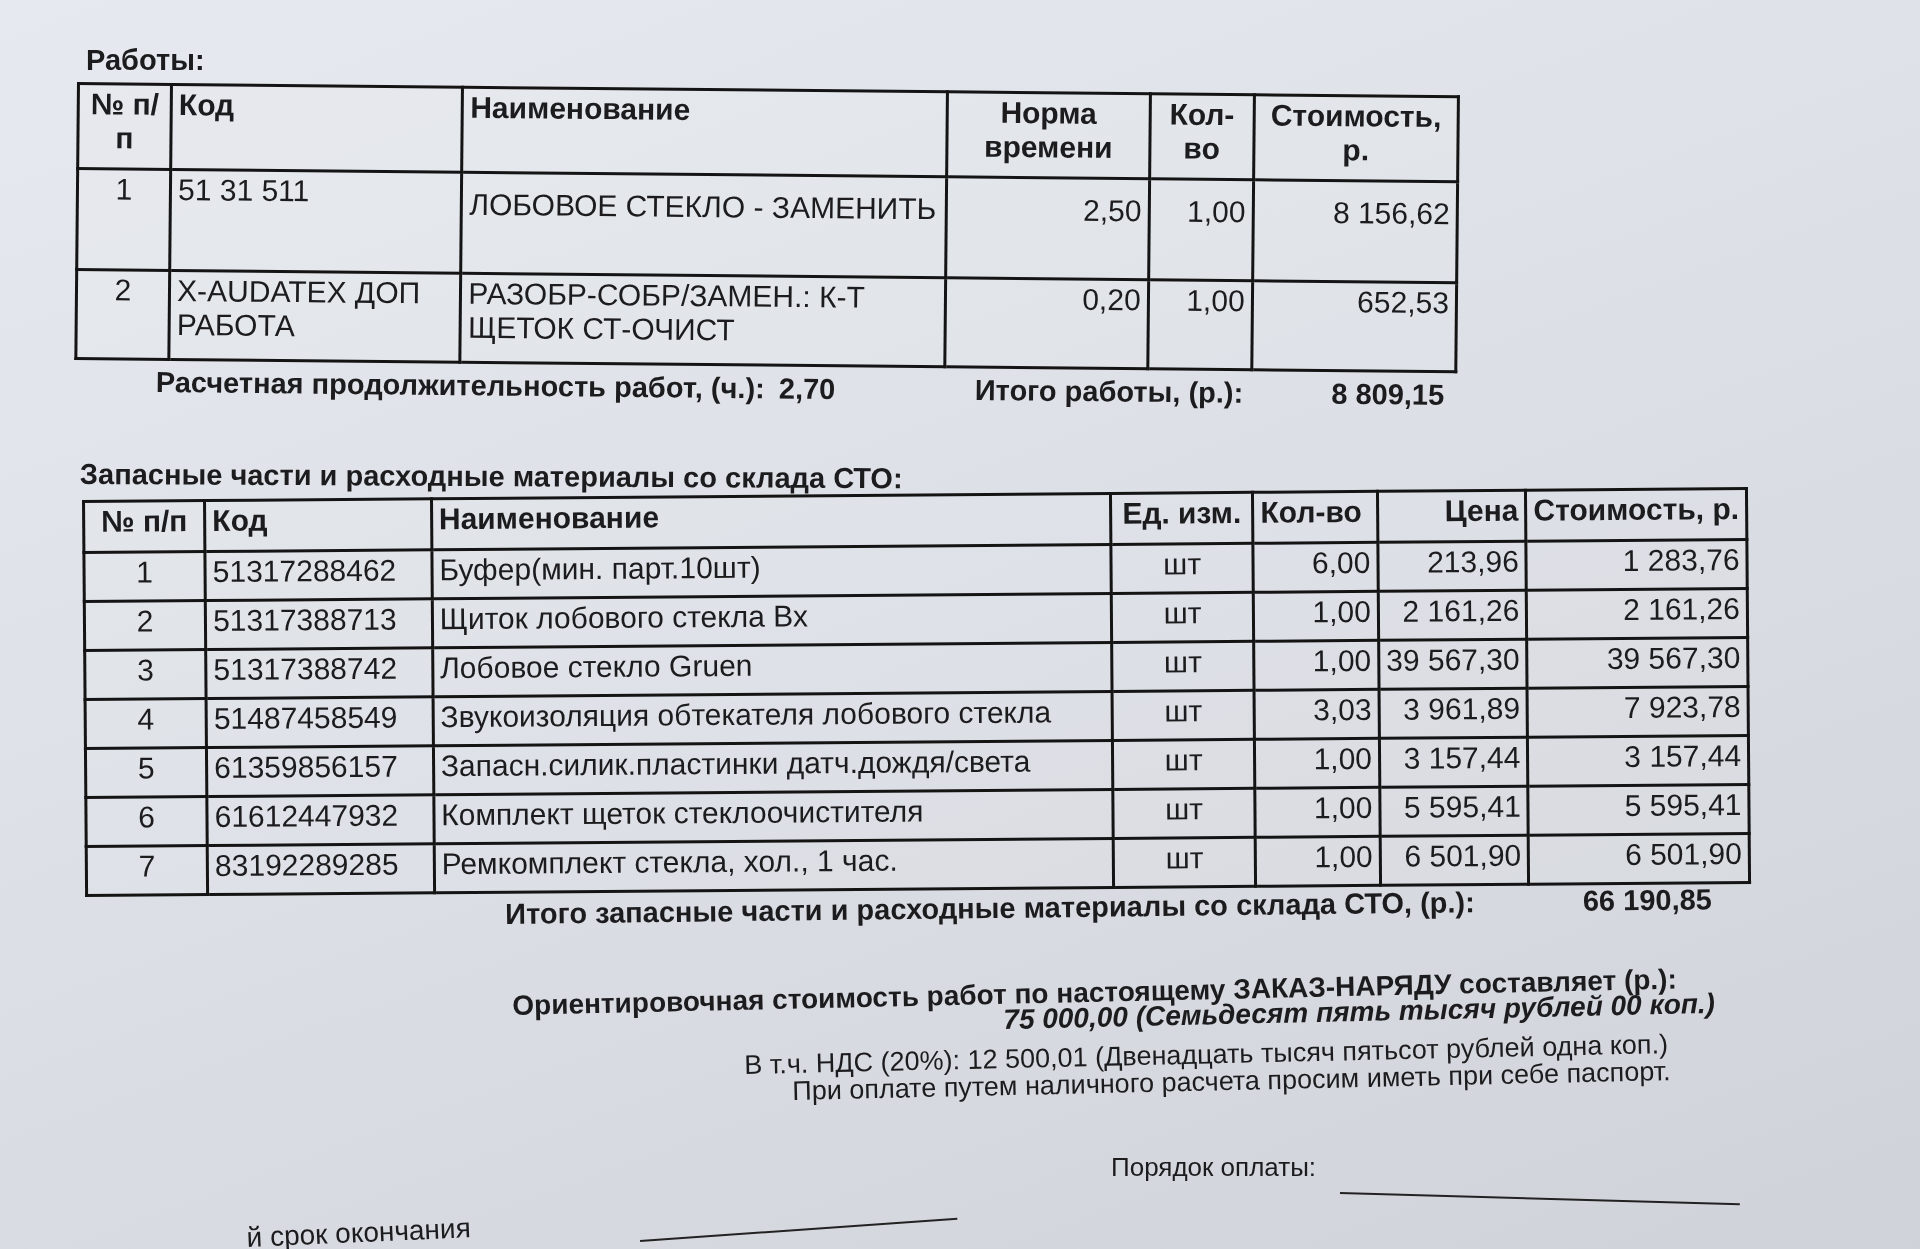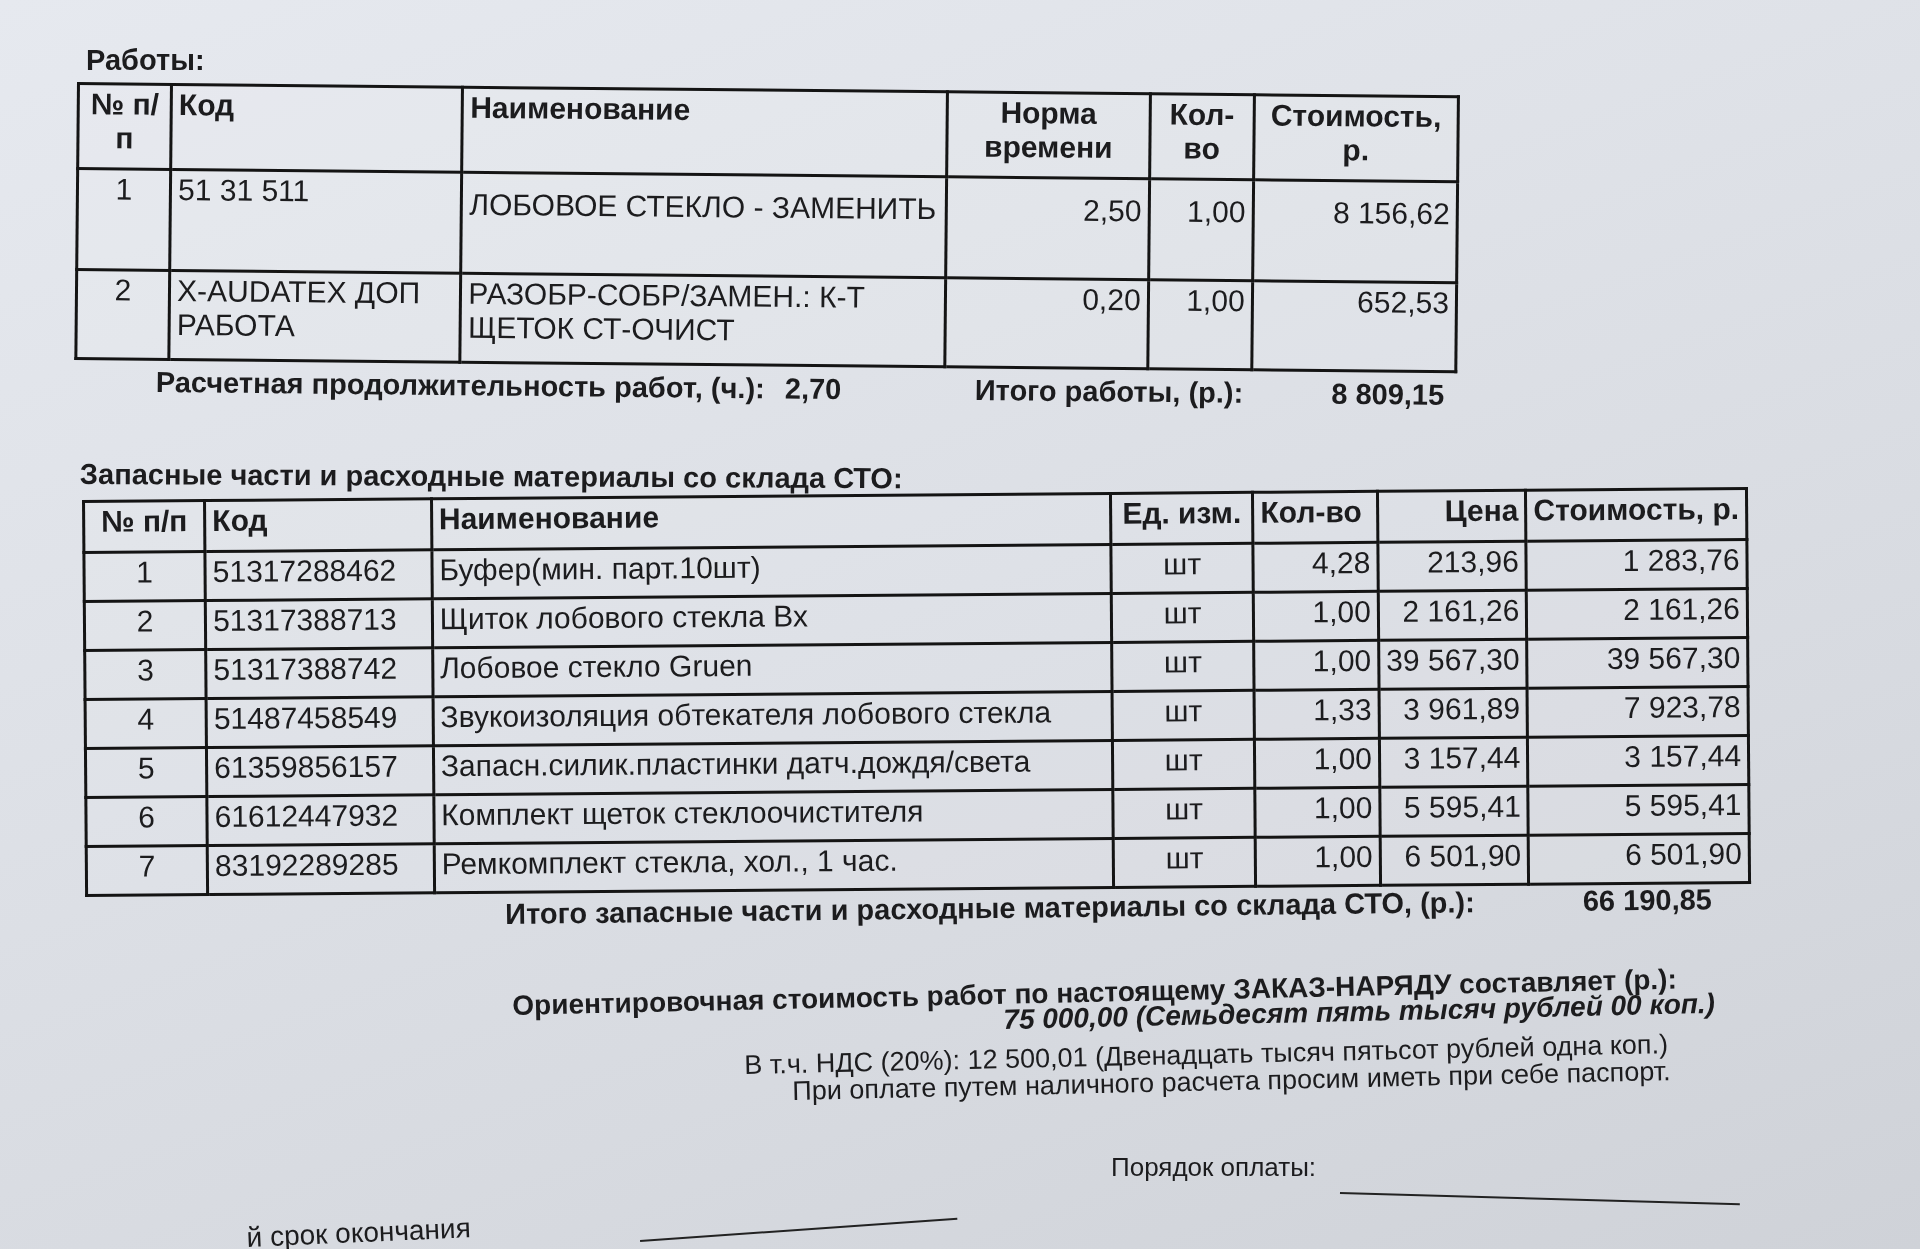--- a/index.html
+++ b/index.html
@@ -98,21 +98,21 @@
       <td>РАЗОБР-СОБР/ЗАМЕН.: К-Т ЩЕТОК СТ-ОЧИСТ</td>
       <td class="r">0,20</td>
       <td class="r">1,00</td>
       <td class="r">652,53</td>
     </tr>
   </tbody>
     </table>
 
   <div class="summary-line" style="left:156px; top:366px; transform: rotate(0.6deg); transform-origin: left top;">
     <span>Расчетная продолжительность работ, (ч.):</span>
-    <span style="margin-left:12px;">2,70</span>
+    <span style="margin-left:6px;">2,70</span>
   </div>
   <div class="summary-line" style="left:975px; top:374px; transform: rotate(0.6deg); transform-origin: left top;">
     <span>Итого работы, (р.):</span>
     <span style="margin-left:80px;">8 809,15</span>
   </div>
 
   <div class="section-title" style="left:80px; top:458px; transform: rotate(0.3deg); transform-origin: left top;">Запасные части и расходные материалы со склада СТО:</div>
 
   <table class="grid parts" style="left:82px; top:500px; width:1666px; transform: rotate(-0.45deg); transform-origin: left top;">
     <tbody>
@@ -123,21 +123,21 @@
       <th class="c" style="width:130px;">Ед. изм.</th>
       <th style="width:112px;">Кол-во</th>
       <th class="r" style="width:128px;">Цена</th>
       <th class="c" style="width:200px;">Стоимость, р.</th>
     </tr>
     <tr>
       <td class="c">1</td>
       <td>51317288462</td>
       <td>Буфер(мин. парт.10шт)</td>
       <td class="c">шт</td>
-      <td class="r">4,28</td>
+      <td class="r">6,00</td>
       <td class="r">213,96</td>
       <td class="r">1 283,76</td>
     </tr>
     <tr>
       <td class="c">2</td>
       <td>51317388713</td>
       <td>Щиток лобового стекла Вх</td>
       <td class="c">шт</td>
       <td class="r">1,00</td>
       <td class="r">2 161,26</td>
@@ -150,21 +150,21 @@
       <td class="c">шт</td>
       <td class="r">1,00</td>
       <td class="r">39 567,30</td>
       <td class="r">39 567,30</td>
     </tr>
     <tr>
       <td class="c">4</td>
       <td>51487458549</td>
       <td>Звукоизоляция обтекателя лобового стекла</td>
       <td class="c">шт</td>
-      <td class="r">1,33</td>
+      <td class="r">3,03</td>
       <td class="r">3 961,89</td>
       <td class="r">7 923,78</td>
     </tr>
     <tr>
       <td class="c">5</td>
       <td>61359856157</td>
       <td>Запасн.силик.пластинки датч.дождя/света</td>
       <td class="c">шт</td>
       <td class="r">1,00</td>
       <td class="r">3 157,44</td>

